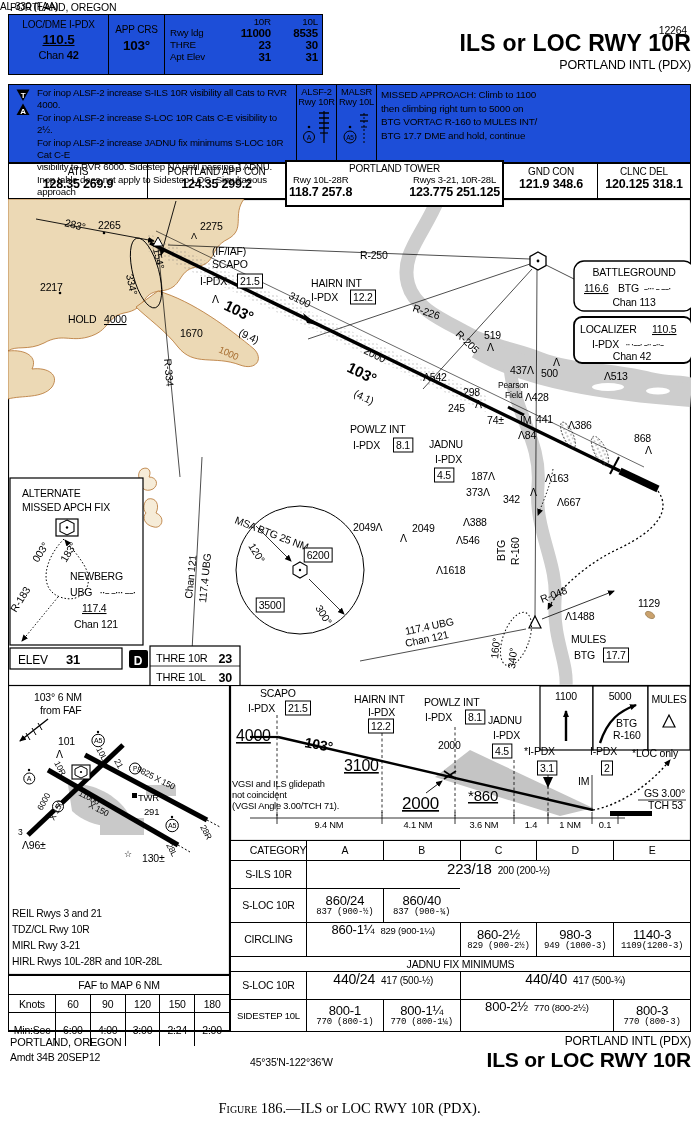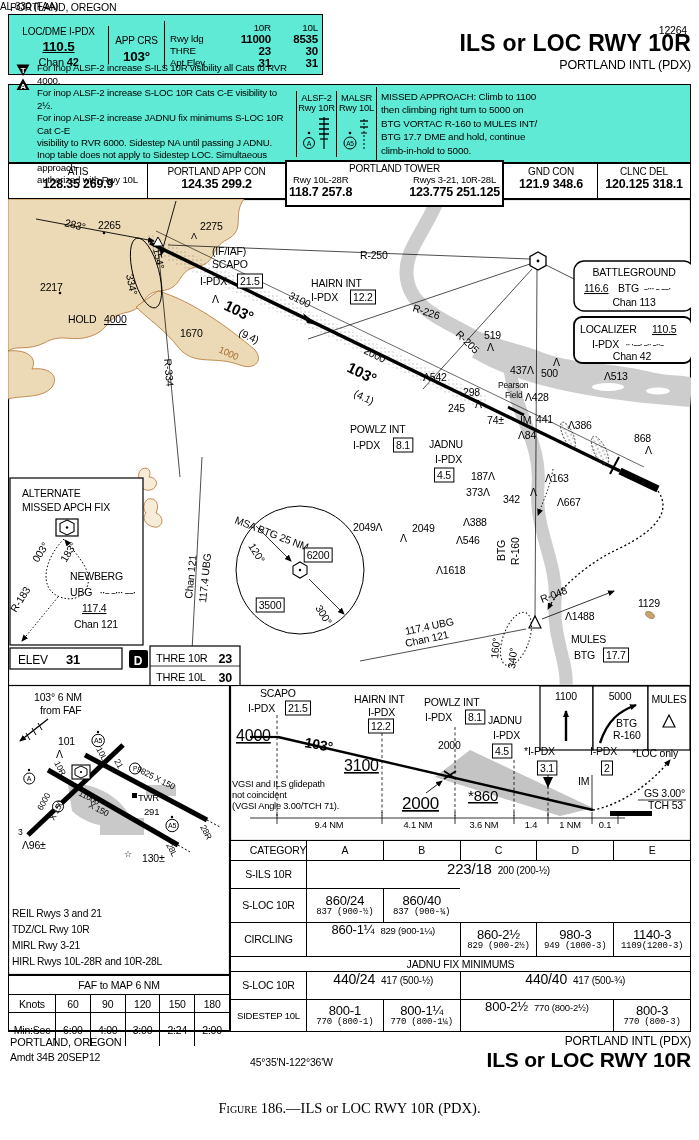--- a/index.html
+++ b/index.html
@@ -1,19 +1,19 @@
 <!DOCTYPE html>
 <html><head>
 <meta charset="utf-8">
 <style>
   html,body{margin:0;padding:0;background:#fff;}
   #page{position:relative;width:699px;height:1140px;background:#fff;
         font-family:"Liberation Sans",sans-serif;color:#000;letter-spacing:-0.2px;overflow:hidden;}
   .abs{position:absolute;}
-  .bx{border:1.5px solid #000;box-sizing:border-box;background:#5eead4;align-items:center;}
+  .bx{border:1.5px solid #000;box-sizing:border-box;background:#1d4ed8;}
   .b{font-weight:bold;}
   .u{text-decoration:underline;}
   svg text{font-family:"Liberation Sans",sans-serif;}
   .freqcell{box-sizing:border-box;border-right:1.2px solid #000;text-align:center;padding-top:2px;}
   .mrow{display:grid;grid-template-columns:75px repeat(5,1fr);box-sizing:border-box;}
   .mcell{border-left:1px solid #000;border-top:1px solid #000;box-sizing:border-box;
          display:flex;flex-direction:column;align-items:center;justify-content:center;line-height:1.05;}
   .mcell:first-child{border-left:none;}
   .mlabel{font-size:10.5px;justify-content:center;}
   .main13{font-size:13px;}
@@ -108,21 +108,20 @@
         <line x1="20" y1="8" x2="28" y2="8" stroke="#000" stroke-width="1.3"></line>
         <line x1="20" y1="14" x2="28" y2="14" stroke="#000" stroke-width="1.3"></line>
         <line x1="21" y1="20" x2="27" y2="20" stroke="#000" stroke-width="1"></line>
       </svg>
     </div>
     <div style="flex:1;border-left:1.2px solid #000;padding:3px 4px;box-sizing:border-box;font-size:9.9px;line-height:13.6px">
       <div>MISSED APPROACH:  Climb to 1100</div>
       <div>then climbing right turn to 5000 on</div>
       <div>BTG VORTAC R-160 to MULES INT/</div>
       <div>BTG 17.7 DME and hold, continue</div>
-      <div>climb-in-hold to 5000.</div>
     </div>
   </div>
 
   <div class="abs" style="left:8px;top:163px;width:683px;height:36px;display:flex;border:1.2px solid #000;box-sizing:border-box">
     <div class="freqcell" style="width:139px">
       <div style="font-size:10px">ATIS</div>
       <div class="b" style="font-size:12.5px">128.35  269.9</div>
     </div>
     <div class="freqcell" style="width:138px">
       <div style="font-size:10px">PORTLAND APP CON</div>

